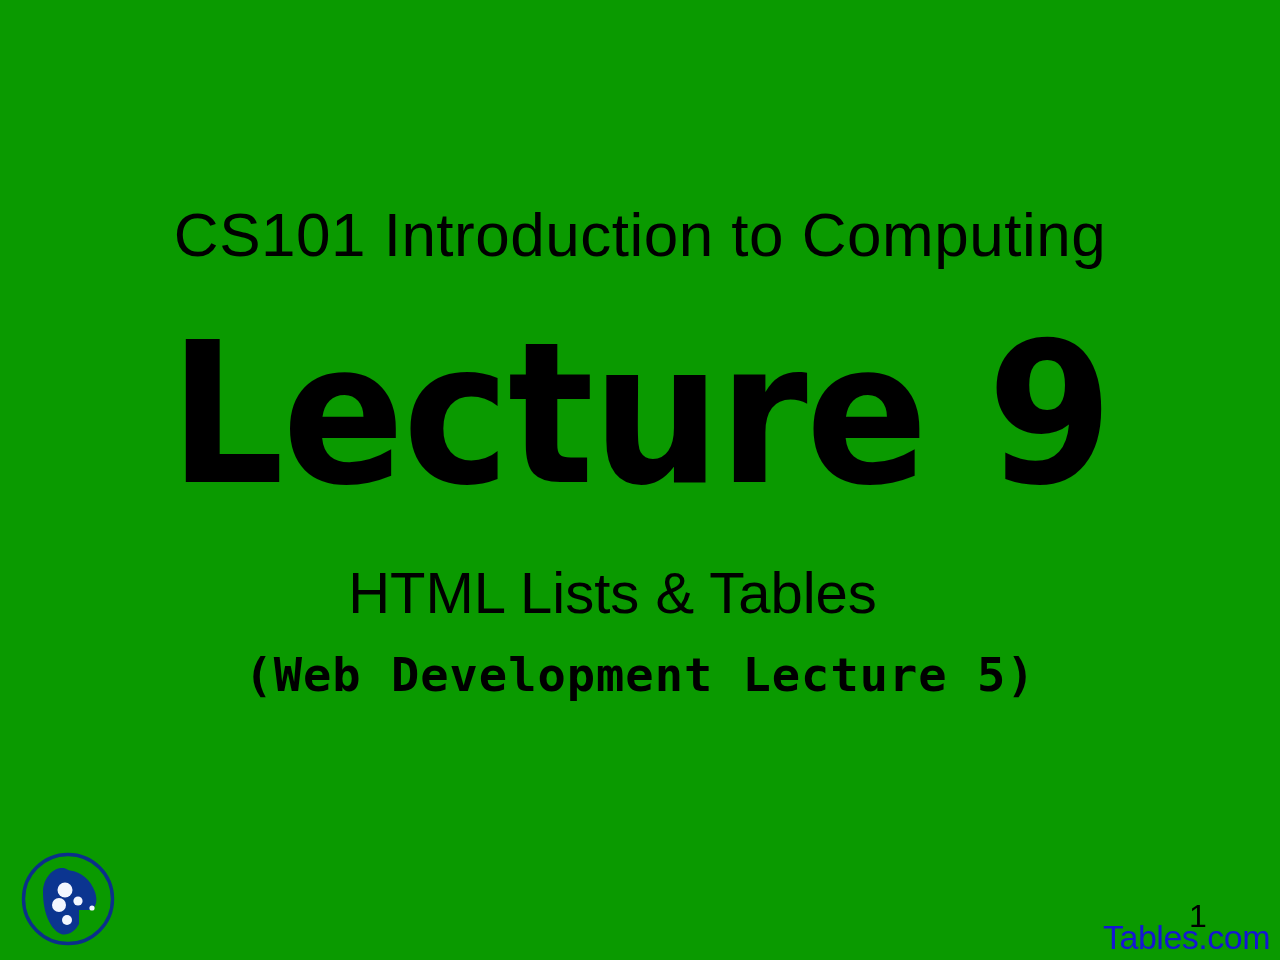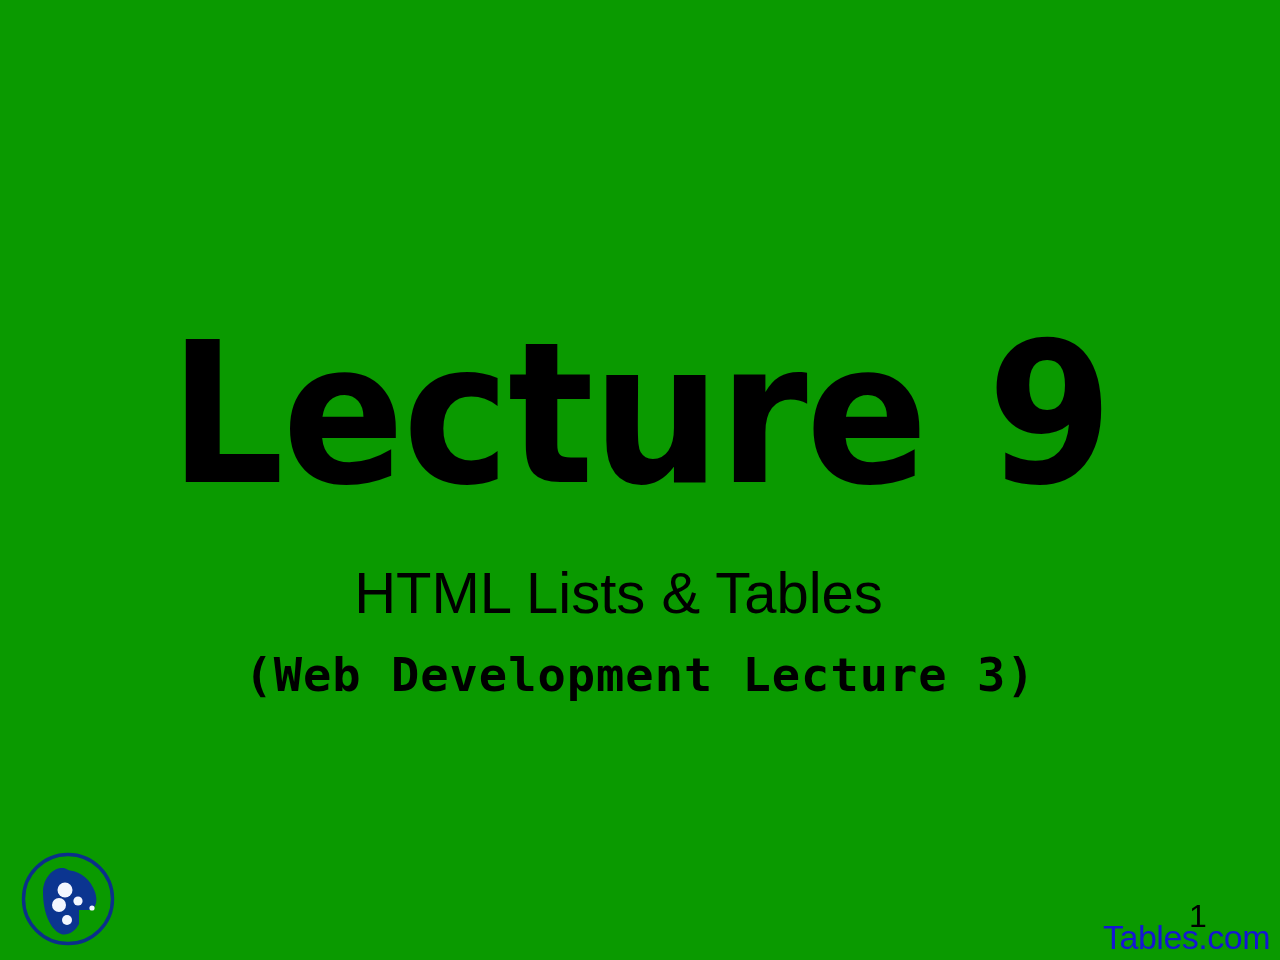--- a/index.html
+++ b/index.html
@@ -44,21 +44,21 @@
     font-weight: 700;
     line-height: 196px;
     letter-spacing: -2px;
     white-space: nowrap;
     transform: scaleX(0.92);
     transform-origin: 640px 50%;
   }
 
   .topic-line {
     position: absolute;
-    left: 8px;
+    left: 2px;
     top: 557px;
     width: 1221px;
     text-align: center;
     color: #000000;
     font-family: "Liberation Sans", sans-serif;
     font-size: 58px;
     font-weight: 400;
     line-height: 72px;
     white-space: nowrap;
   }
@@ -112,26 +112,27 @@
     font-weight: 400;
     letter-spacing: -0.5px;
     white-space: nowrap;
   }
 </style>
 </head>
 <body>
 
 <div id="slide">
 
+  <div class="course-line">CS101 Introduction to Computing</div>
 
   <div class="lecture-title">Lecture 9</div>
 
   <div class="topic-line">HTML Lists &amp; Tables</div>
 
-  <div class="series-line">(Web Development Lecture 3)</div>
+  <div class="series-line">(Web Development Lecture 5)</div>
 
   <div class="logo">
     <svg width="94" height="94" viewBox="0 0 94 94" xmlns="http://www.w3.org/2000/svg">
       <circle cx="47" cy="47" r="44.5" fill="none" stroke="#0b2f8a" stroke-width="3.4"></circle>
       <path d="M 22 40
                C 22 28, 30 17, 40 16
                C 45 15.5, 46 18, 49 18.5
                C 60 20, 70 28, 74 40
                C 77 49, 75 55, 70 58
                L 58 58

